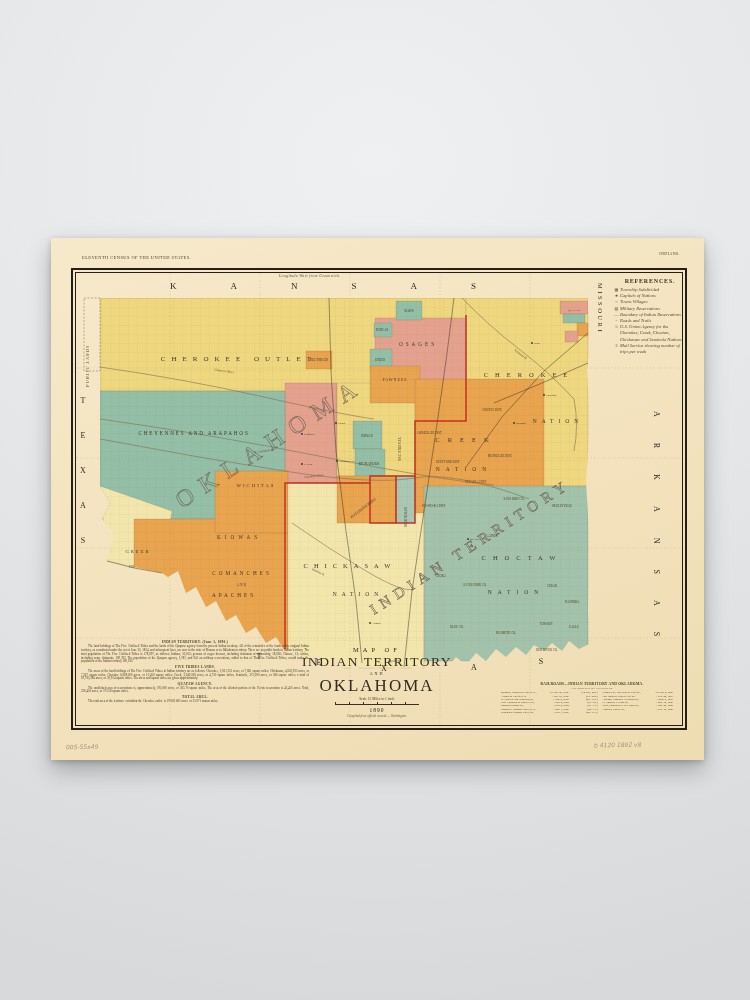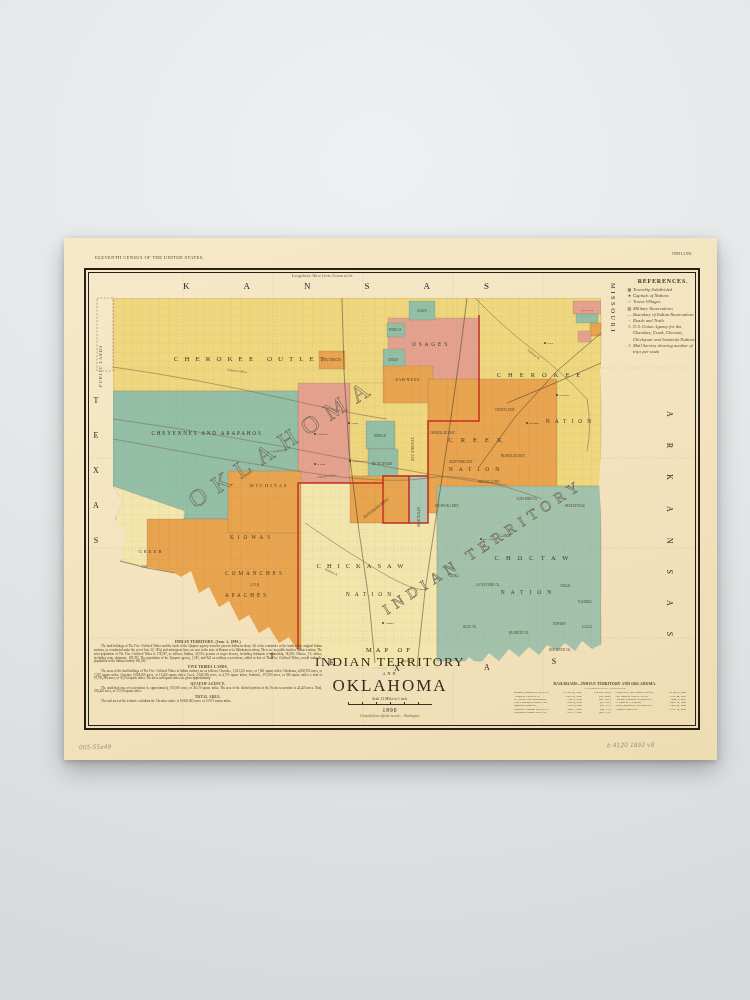--- a/index.html
+++ b/index.html
@@ -1,19 +1,19 @@
 <!DOCTYPE html>
 <html><head>
 <meta charset="utf-8">
 <style>
   html,body{margin:0;padding:0;width:750px;height:1000px;overflow:hidden;
     font-family:"Liberation Serif",serif;}
   body{background:radial-gradient(130% 85% at 50% 16%, #eff0f1 0%, #e6e8e9 42%, #d7d9da 100%);}
   .scene{position:relative;width:750px;height:1000px;}
-  .poster{position:absolute;left:64px;top:238px;width:653px;height:522px;
+  .poster{position:absolute;left:51px;top:238px;width:653px;height:522px;
     background:linear-gradient(160deg,#f6e9ca 0%,#f3e2bd 55%,#eedcb2 100%);
     box-shadow:0 10px 22px rgba(0,0,0,.26),0 2px 6px rgba(0,0,0,.18);}
   .map-frame{position:absolute;left:20px;top:30px;width:616px;height:462px;box-sizing:border-box;
     border:2.4px solid #241f18;}
   .map-frame::after{content:"";position:absolute;left:2px;top:2px;right:2px;bottom:2px;
     border:0.8px solid #241f18;}
   .map-svg{position:absolute;left:23px;top:33px;width:610px;height:456px;}
   .tiny-note{position:absolute;color:#50452f;letter-spacing:.4px;}
   .census-note{left:31px;top:17px;font-size:4.5px;}
   .plate-note{right:24px;top:13px;font-size:4px;}

